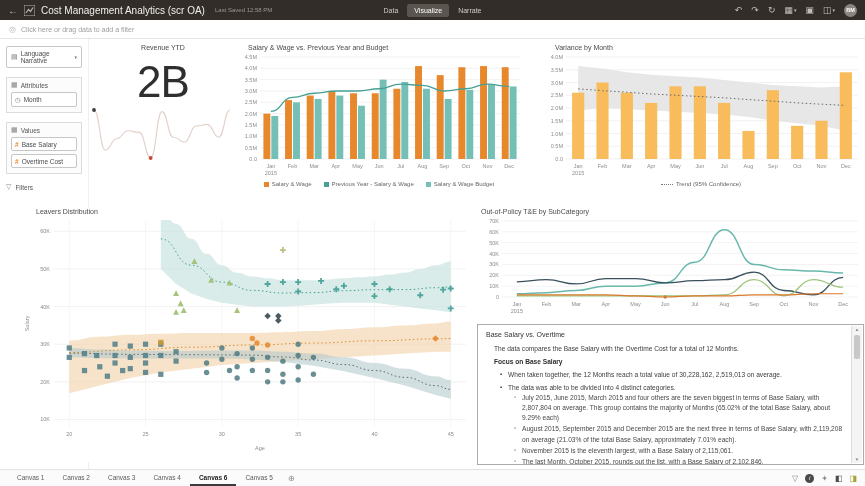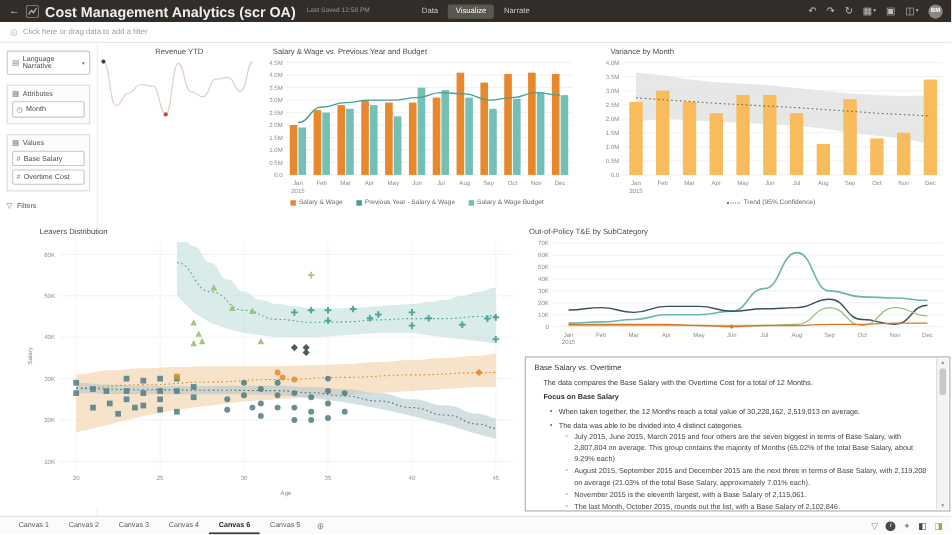--- a/index.html
+++ b/index.html
@@ -3,21 +3,21 @@
 <meta charset="utf-8">
 <style>
   html,body{margin:0;padding:0;background:#fff;}
   .app{position:relative;width:865px;height:486px;font-family:"Liberation Sans",sans-serif;background:#fff;overflow:hidden;}
 
   
   .topbar{position:absolute;top:0;left:0;right:0;height:20px;background:#322d29;color:#dedbd8;display:flex;align-items:center;padding:0 8px;box-sizing:border-box;}
   .tb-left{display:flex;align-items:center;gap:6px;flex:1;}
   .tb-back{font-size:10px;color:#c9c6c2;cursor:pointer;}
   .tb-logo svg{display:block;}
-  .tb-title{font-size:13px;font-weight:bold;color:#f1efed;white-space:nowrap;}
+  .tb-title{font-size:10px;font-weight:normal;color:#f1efed;white-space:nowrap;}
   .tb-saved{font-size:6px;color:#9b9691;white-space:nowrap;margin-left:4px;}
   .tb-tabs{display:flex;gap:2px;font-size:7px;}
   .tb-tab{padding:3px 7px;border-radius:2px;color:#cfccc8;cursor:pointer;}
   .tb-tab.active{background:#5a554f;color:#fff;}
   .tb-icons{display:flex;align-items:center;gap:9px;flex:1;justify-content:flex-end;font-size:9px;color:#c2bfbb;}
   .tb-ic{cursor:pointer;line-height:1;}
   .tb-ic .caret{font-size:5px;vertical-align:middle;margin-left:1px;}
   .avatar{width:13px;height:13px;border-radius:50%;background:#8a8580;color:#fff;font-size:5.5px;display:flex;align-items:center;justify-content:center;font-weight:bold;}
 
   
@@ -159,20 +159,21 @@
         </div>
     </div>
     <div class="filters-row">
       <span class="ic-small">▽</span>
       <span>Filters</span>
     </div>
   </aside>
 
   <section class="tile" id="tile-revenue">
     <div class="tile-title">Revenue YTD</div>
+    <div class="big-number">2B</div>
     <div class="chart-box" style="height:60px;"><svg width="142" height="60" viewBox="0 0 142 60">
           <path d="M2,5 C7.666666666666667,5 7.666666666666667,45 13.333333333333334,45 C19,45 19,33.800000000000004 24.666666666666668,33.800000000000004 C30.333333333333336,33.800000000000004 30.333333333333336,25.800000000000004 36,25.800000000000004 C41.66666666666667,25.800000000000004 41.66666666666667,27.400000000000006 47.333333333333336,27.400000000000006 C53,27.400000000000006 53,53 58.666666666666664,53 C64.33333333333333,53 64.33333333333333,6.6000000000000085 70,6.6000000000000085 C75.66666666666666,6.6000000000000085 75.66666666666666,32.2 81.33333333333333,32.2 C87,32.2 87,37 92.66666666666667,37 C98.33333333333334,37 98.33333333333334,21 104,21 C109.66666666666666,21 109.66666666666666,19.400000000000006 115.33333333333333,19.400000000000006 C121,19.400000000000006 121,32.2 126.66666666666667,32.2 C132.33333333333334,32.2 132.33333333333334,5 138,5" fill="none" stroke="#e2d0c9" stroke-width="1.1"></path>
           <circle cx="2" cy="5" r="1.9" fill="#3d3d3d"></circle>
           <circle cx="58.666666666666664" cy="53" r="1.9" fill="#c74634"></circle>
         </svg></div>
   </section>
 
   <section class="tile" id="tile-salary">
     <div class="tile-title">Salary &amp; Wage vs. Previous Year and Budget</div>
     <div class="chart-box" style="height:128px;"><svg width="290" height="128" viewBox="0 0 290 128">

